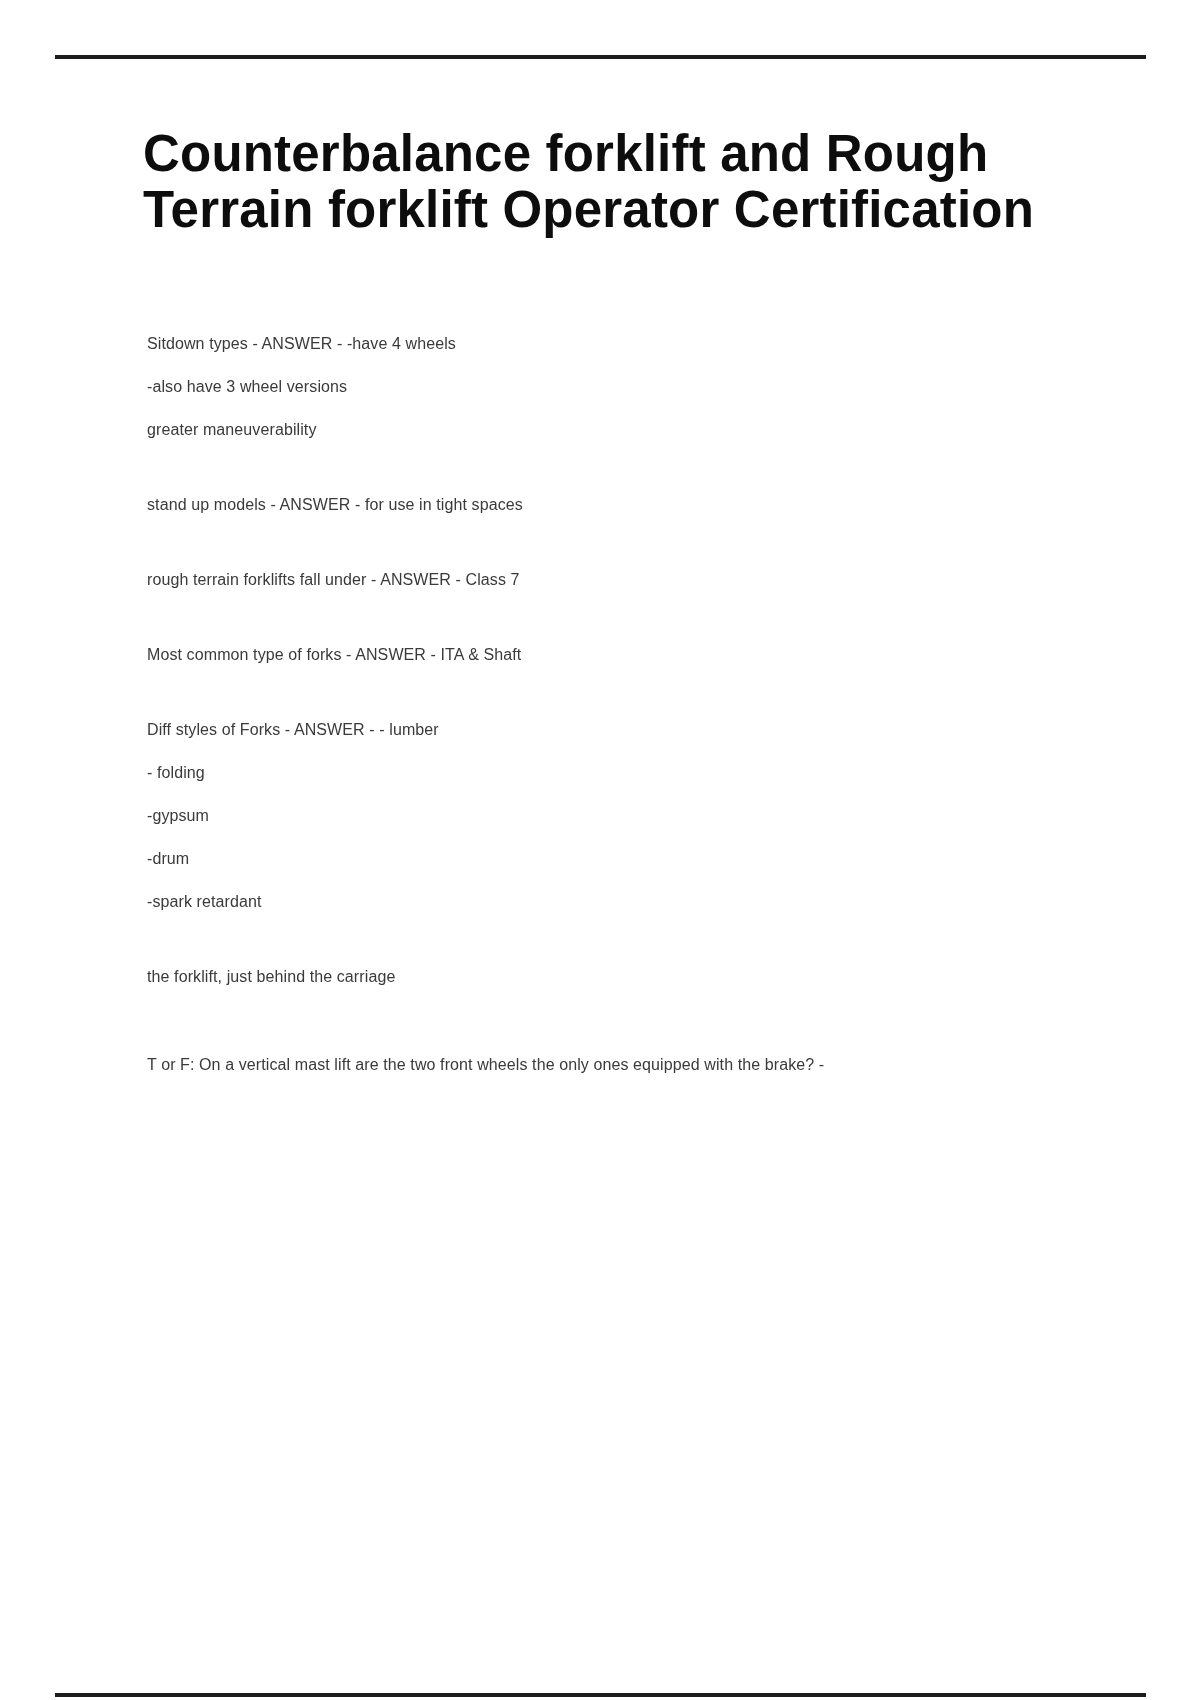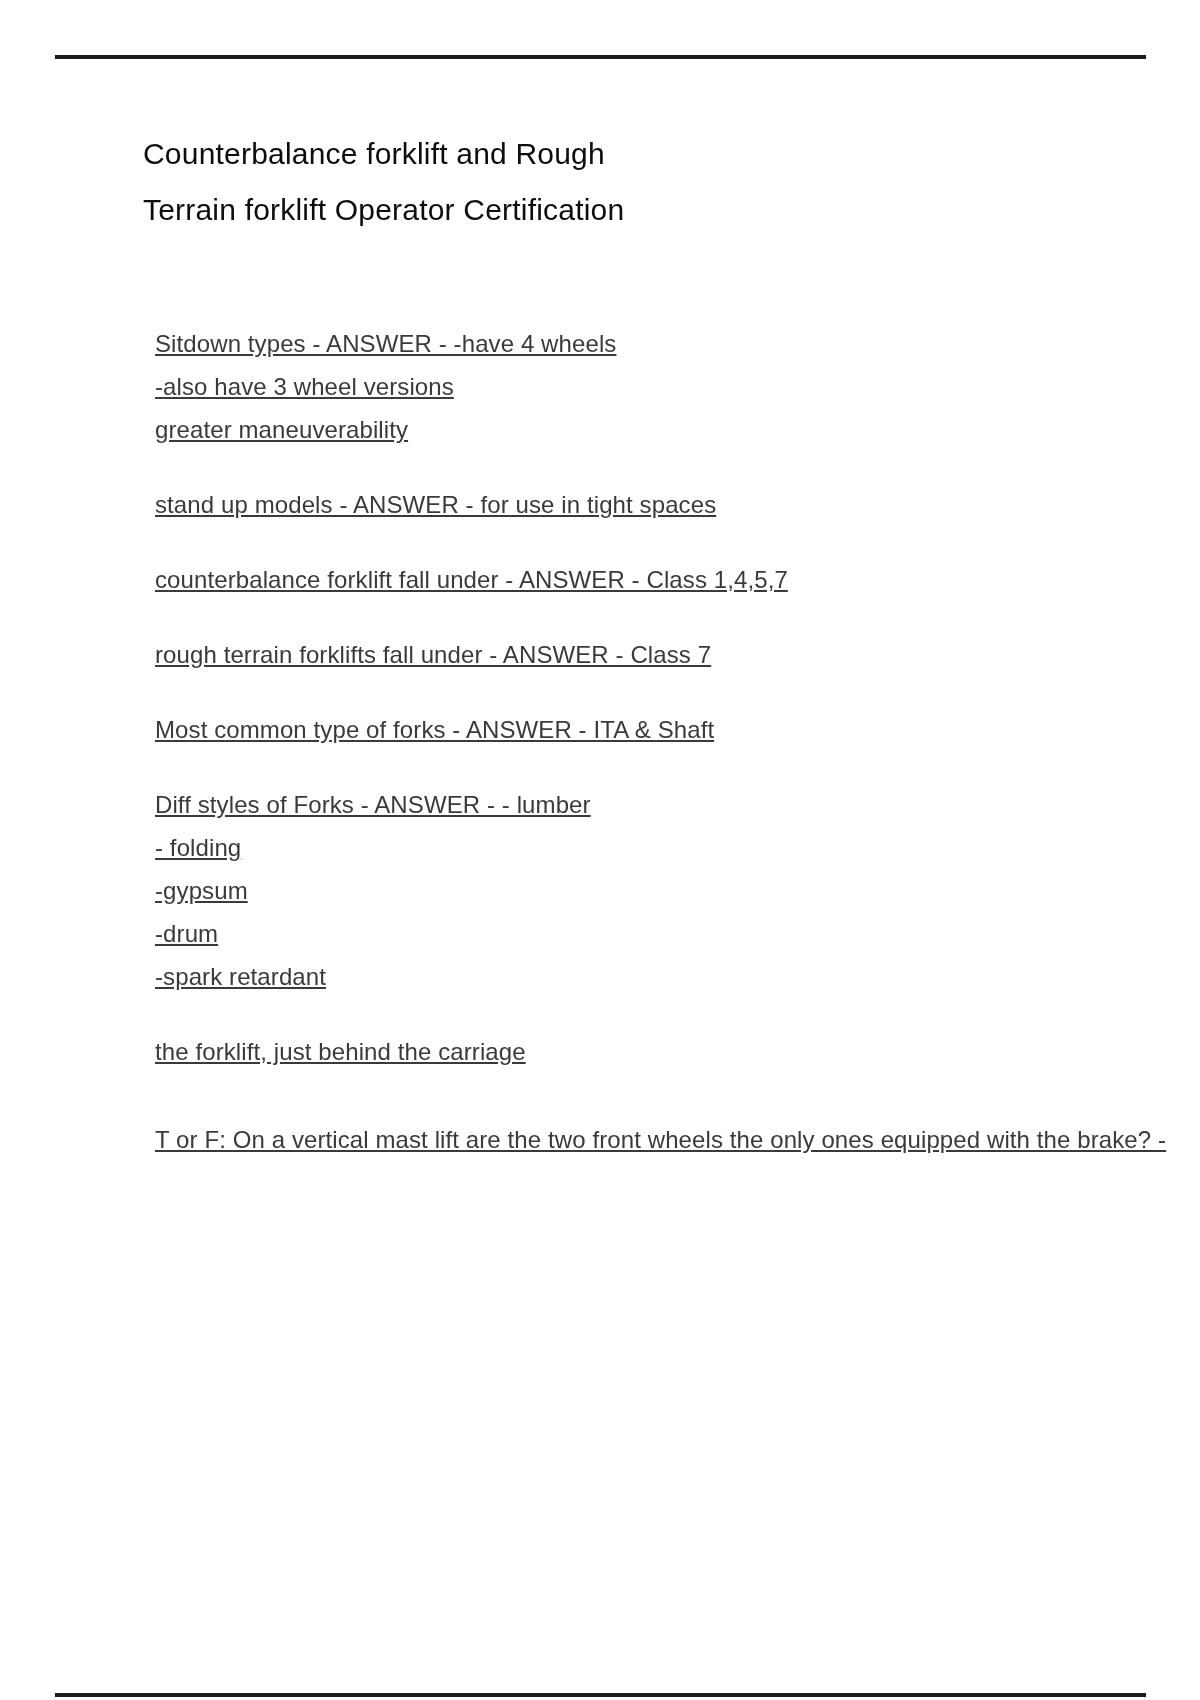--- a/index.html
+++ b/index.html
@@ -32,47 +32,46 @@
   .content{
     position:absolute;
     left:143px;
     top:126px;
     width:930px;
   }
   .doc-title{
     margin:0;
     padding:0;
     color:var(--title);
-    font-size:30px;
-    font-weight:normal;
+    font-size:51px;
+    font-weight:bold;
     line-height:56px;
     letter-spacing:0.2px;
   }
   .title-line{
     display:block;
     white-space:nowrap;
   }
   .qa-blocks{
     margin-top:91px;
   }
   .qa-block{
     margin-bottom:45px;
   }
   .qa-block.tight{
     margin-bottom:58px;
   }
   .qa-line{
-    margin:0 0 13px 12px;
+    margin:0 0 13px 4px;
     padding:0;
     color:var(--text);
-    font-size:24px;
+    font-size:16px;
     line-height:30px;
     white-space:nowrap;
     letter-spacing:0.1px;
-    text-decoration:underline;
   }
   .qa-block.tight .qa-line{
     margin-bottom:0;
   }
 </style>
 </head>
 <body>
 
 <div class="page-rule top"></div>
 
@@ -82,23 +81,20 @@
     <span class="title-line">Terrain forklift Operator Certification</span>
   </h1>
   <div class="qa-blocks">
       <div class="qa-block">
         <p class="qa-line">Sitdown types - ANSWER - -have 4 wheels</p>
         <p class="qa-line">-also have 3 wheel versions</p>
         <p class="qa-line">greater maneuverability</p>
       </div>
       <div class="qa-block">
         <p class="qa-line">stand up models - ANSWER - for use in tight spaces</p>
-      </div>
-      <div class="qa-block">
-        <p class="qa-line">counterbalance forklift fall under - ANSWER - Class 1,4,5,7</p>
       </div>
       <div class="qa-block">
         <p class="qa-line">rough terrain forklifts fall under - ANSWER - Class 7</p>
       </div>
       <div class="qa-block">
         <p class="qa-line">Most common type of forks - ANSWER - ITA &amp; Shaft</p>
       </div>
       <div class="qa-block">
         <p class="qa-line">Diff styles of Forks - ANSWER - - lumber</p>
         <p class="qa-line">- folding</p>

